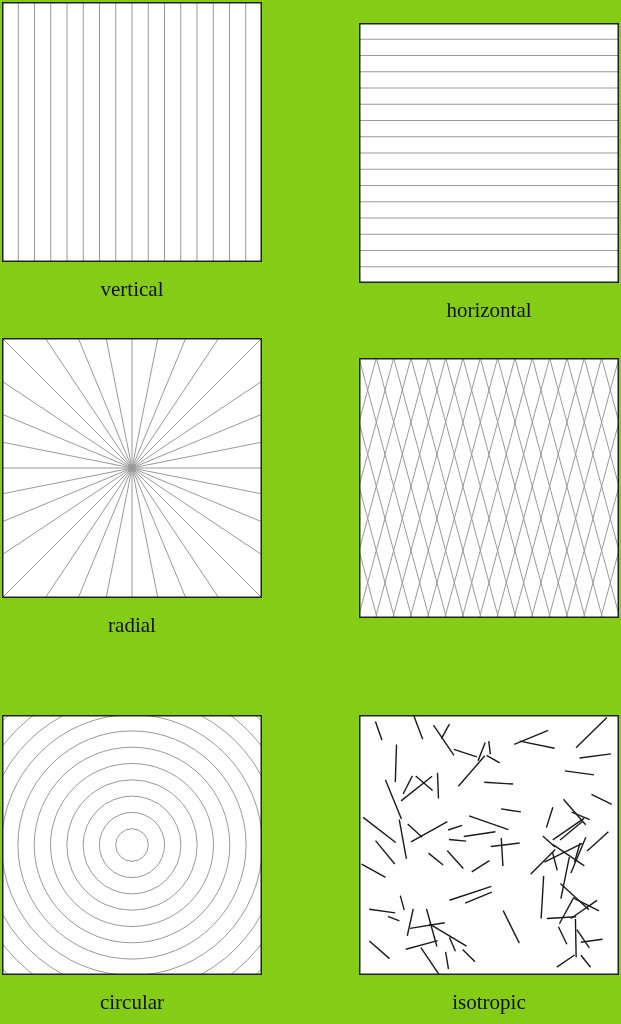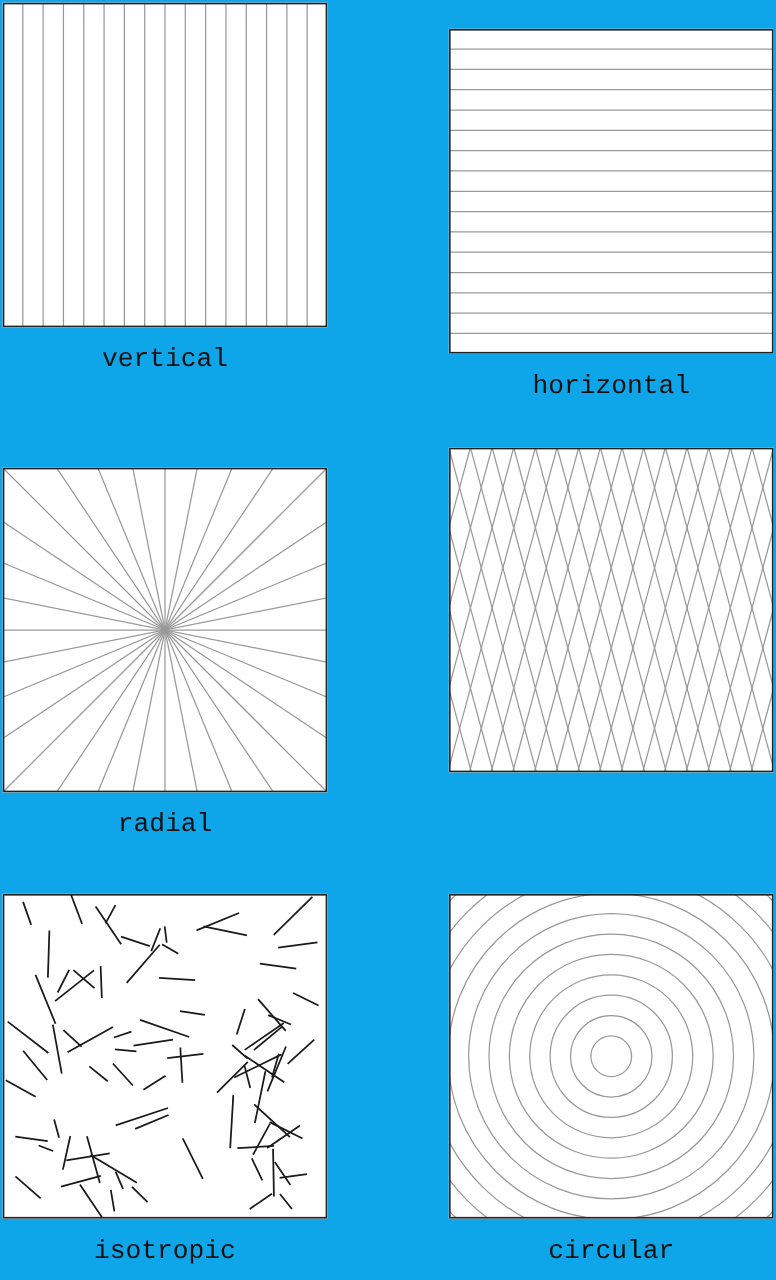--- a/index.html
+++ b/index.html
@@ -4,22 +4,22 @@
 <style>
   html, body {
     margin: 0;
     padding: 0;
     background: #ffffff;
   }
   .figure {
     position: relative;
     width: 621px;
     height: 1024px;
-    background: #0ea5e9;
-    font-family: Liberation Mono, monospace;
+    background: #84cc16;
+    font-family: Liberation Serif, serif;
     overflow: hidden;
   }
   .panel {
     position: absolute;
     margin: 0;
     width: 260px;
     height: 300px;
   }
   .panel svg {
     display: block;
@@ -32,21 +32,21 @@
     width: 260px;
     margin-top: 14px;
     text-align: center;
     font-size: 21px;
     line-height: 26px;
     color: #111111;
   }
   
   .panel:nth-of-type(1) { left: 2px;   top: 2px; }
   .panel:nth-of-type(2) { left: 359px; top: 2px; margin-top: 21px; }
-  .panel:nth-of-type(3) { left: 2px;   top: 374px; }
+  .panel:nth-of-type(3) { left: 2px;   top: 338px; }
   .panel:nth-of-type(4) { left: 359px; top: 358px; }
   .panel:nth-of-type(5) { left: 2px;   top: 715px; }
   .panel:nth-of-type(6) { left: 359px; top: 715px; }
 </style>
 </head>
 <body>
 
 <div class="figure">
 
   <figure class="panel">
@@ -197,20 +197,46 @@
           <line x1="311.93999999999994" y1="0" x2="241.73999999999995" y2="260" stroke="#999999" stroke-width="1"></line>
           <line x1="329.27" y1="0" x2="399.46999999999997" y2="260" stroke="#999999" stroke-width="1"></line>
           <line x1="329.27" y1="0" x2="259.07" y2="260" stroke="#999999" stroke-width="1"></line>
           <line x1="346.59999999999997" y1="0" x2="416.79999999999995" y2="260" stroke="#999999" stroke-width="1"></line>
           <line x1="346.59999999999997" y1="0" x2="276.4" y2="260" stroke="#999999" stroke-width="1"></line>
           <line x1="363.92999999999995" y1="0" x2="434.12999999999994" y2="260" stroke="#999999" stroke-width="1"></line>
           <line x1="363.92999999999995" y1="0" x2="293.72999999999996" y2="260" stroke="#999999" stroke-width="1"></line>
         </g>
         <rect x="0.75" y="0.75" width="258.5" height="258.5" fill="none" stroke="#222222" stroke-width="1.5"></rect>
       </svg>
+  </figure>
+
+  <figure class="panel">
+    <svg viewBox="0 0 260 260">
+        <defs>
+          <clipPath id="clip-circular">
+            <rect x="1" y="1" width="258" height="258"></rect>
+          </clipPath>
+        </defs>
+        <g clip-path="url(#clip-circular)">
+          <circle cx="130" cy="130" r="16.3" fill="none" stroke="#999999" stroke-width="1"></circle>
+          <circle cx="130" cy="130" r="32.6" fill="none" stroke="#999999" stroke-width="1"></circle>
+          <circle cx="130" cy="130" r="48.900000000000006" fill="none" stroke="#999999" stroke-width="1"></circle>
+          <circle cx="130" cy="130" r="65.2" fill="none" stroke="#999999" stroke-width="1"></circle>
+          <circle cx="130" cy="130" r="81.5" fill="none" stroke="#999999" stroke-width="1"></circle>
+          <circle cx="130" cy="130" r="97.80000000000001" fill="none" stroke="#999999" stroke-width="1"></circle>
+          <circle cx="130" cy="130" r="114.10000000000001" fill="none" stroke="#999999" stroke-width="1"></circle>
+          <circle cx="130" cy="130" r="130.4" fill="none" stroke="#999999" stroke-width="1"></circle>
+          <circle cx="130" cy="130" r="146.70000000000002" fill="none" stroke="#999999" stroke-width="1"></circle>
+          <circle cx="130" cy="130" r="163" fill="none" stroke="#999999" stroke-width="1"></circle>
+          <circle cx="130" cy="130" r="179.3" fill="none" stroke="#999999" stroke-width="1"></circle>
+          <circle cx="130" cy="130" r="195.60000000000002" fill="none" stroke="#999999" stroke-width="1"></circle>
+        </g>
+        <rect x="0.75" y="0.75" width="258.5" height="258.5" fill="none" stroke="#222222" stroke-width="1.5"></rect>
+      </svg>
+    <figcaption>circular</figcaption>
   </figure>
 
   <figure class="panel">
     <svg viewBox="0 0 260 260">
         <defs>
           <clipPath id="clip-isotropic">
             <rect x="1" y="1" width="258" height="258"></rect>
           </clipPath>
         </defs>
         <g clip-path="url(#clip-isotropic)">
@@ -293,39 +319,13 @@
           <line x1="110.0382649912023" y1="100.87252376439696" x2="149.40787795796163" y2="114.58621980783815" stroke="#1a1a1a" stroke-width="1.4"></line>
           <line x1="213.97324068378575" y1="183.93252299467338" x2="200.4395767496907" y2="208.7737817194103" stroke="#1a1a1a" stroke-width="1.4"></line>
           <line x1="183.76029303570027" y1="121.01591586180022" x2="196.08566032449966" y2="131.94680553816266" stroke="#1a1a1a" stroke-width="1.4"></line>
           <line x1="199.42931085712922" y1="211.75864991988064" x2="207.85881232582318" y2="229.31035733525633" stroke="#1a1a1a" stroke-width="1.4"></line>
         </g>
         <rect x="0.75" y="0.75" width="258.5" height="258.5" fill="none" stroke="#222222" stroke-width="1.5"></rect>
       </svg>
     <figcaption>isotropic</figcaption>
   </figure>
 
-  <figure class="panel">
-    <svg viewBox="0 0 260 260">
-        <defs>
-          <clipPath id="clip-circular">
-            <rect x="1" y="1" width="258" height="258"></rect>
-          </clipPath>
-        </defs>
-        <g clip-path="url(#clip-circular)">
-          <circle cx="130" cy="130" r="16.3" fill="none" stroke="#999999" stroke-width="1"></circle>
-          <circle cx="130" cy="130" r="32.6" fill="none" stroke="#999999" stroke-width="1"></circle>
-          <circle cx="130" cy="130" r="48.900000000000006" fill="none" stroke="#999999" stroke-width="1"></circle>
-          <circle cx="130" cy="130" r="65.2" fill="none" stroke="#999999" stroke-width="1"></circle>
-          <circle cx="130" cy="130" r="81.5" fill="none" stroke="#999999" stroke-width="1"></circle>
-          <circle cx="130" cy="130" r="97.80000000000001" fill="none" stroke="#999999" stroke-width="1"></circle>
-          <circle cx="130" cy="130" r="114.10000000000001" fill="none" stroke="#999999" stroke-width="1"></circle>
-          <circle cx="130" cy="130" r="130.4" fill="none" stroke="#999999" stroke-width="1"></circle>
-          <circle cx="130" cy="130" r="146.70000000000002" fill="none" stroke="#999999" stroke-width="1"></circle>
-          <circle cx="130" cy="130" r="163" fill="none" stroke="#999999" stroke-width="1"></circle>
-          <circle cx="130" cy="130" r="179.3" fill="none" stroke="#999999" stroke-width="1"></circle>
-          <circle cx="130" cy="130" r="195.60000000000002" fill="none" stroke="#999999" stroke-width="1"></circle>
-        </g>
-        <rect x="0.75" y="0.75" width="258.5" height="258.5" fill="none" stroke="#222222" stroke-width="1.5"></rect>
-      </svg>
-    <figcaption>circular</figcaption>
-  </figure>
-
 </div>
 
 </body></html>

